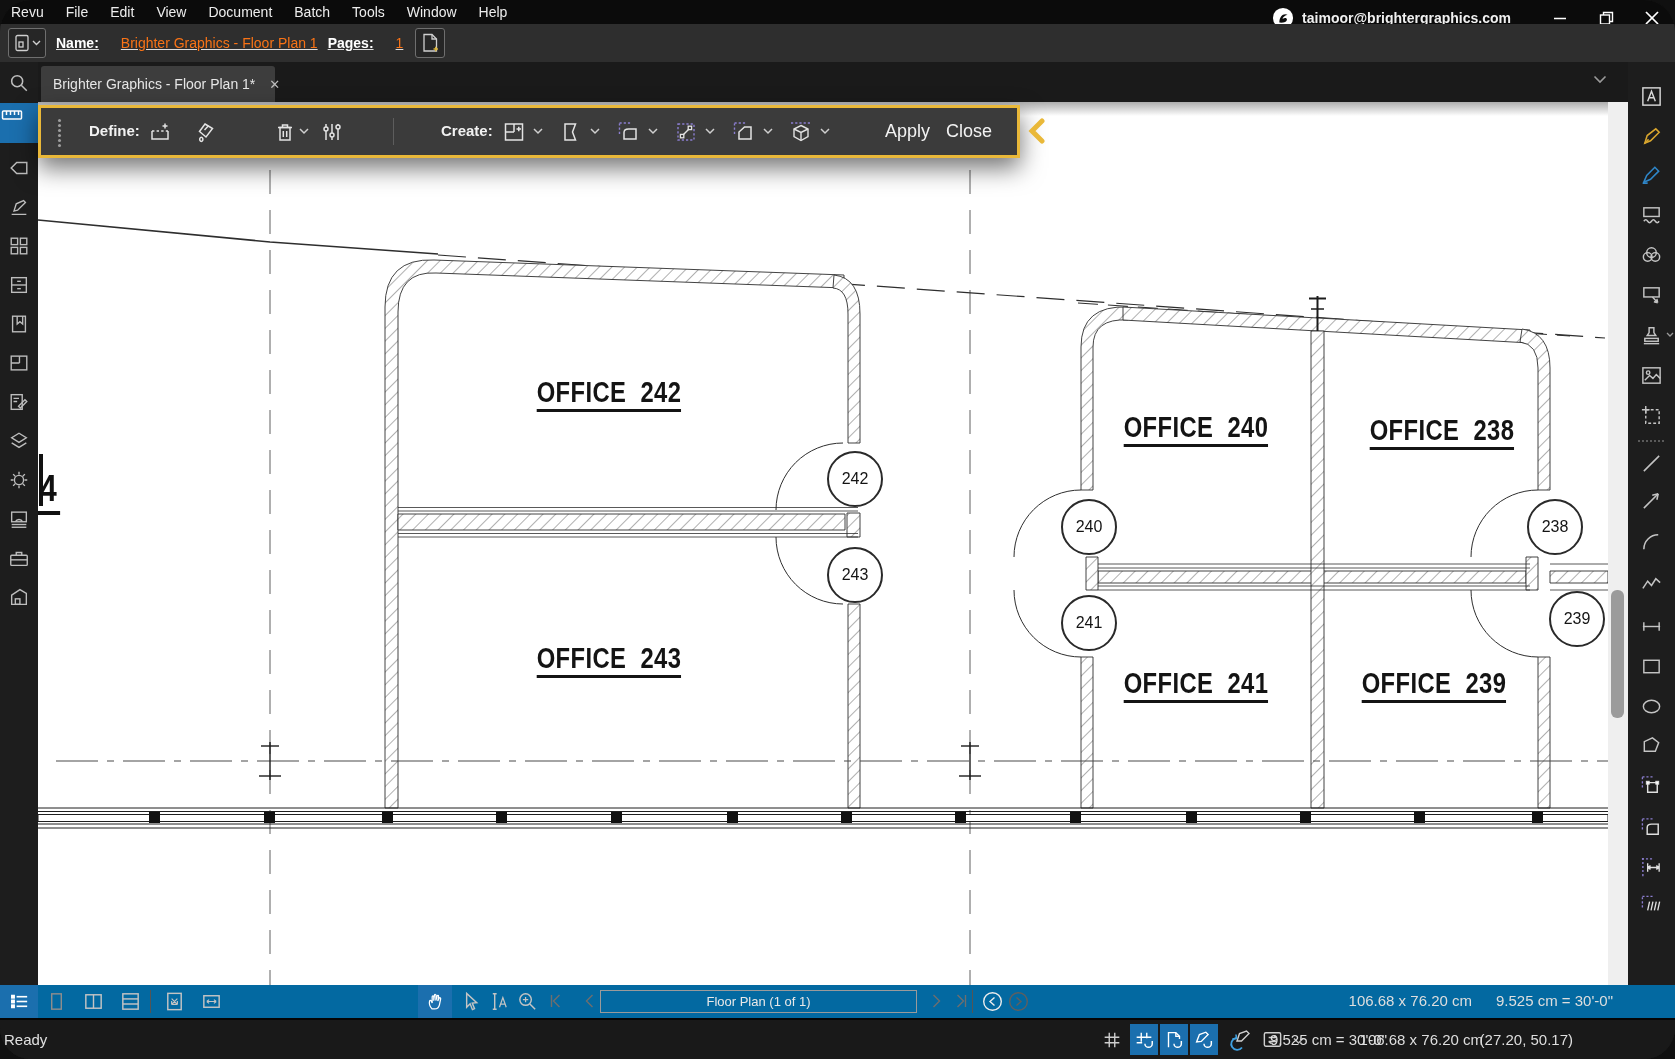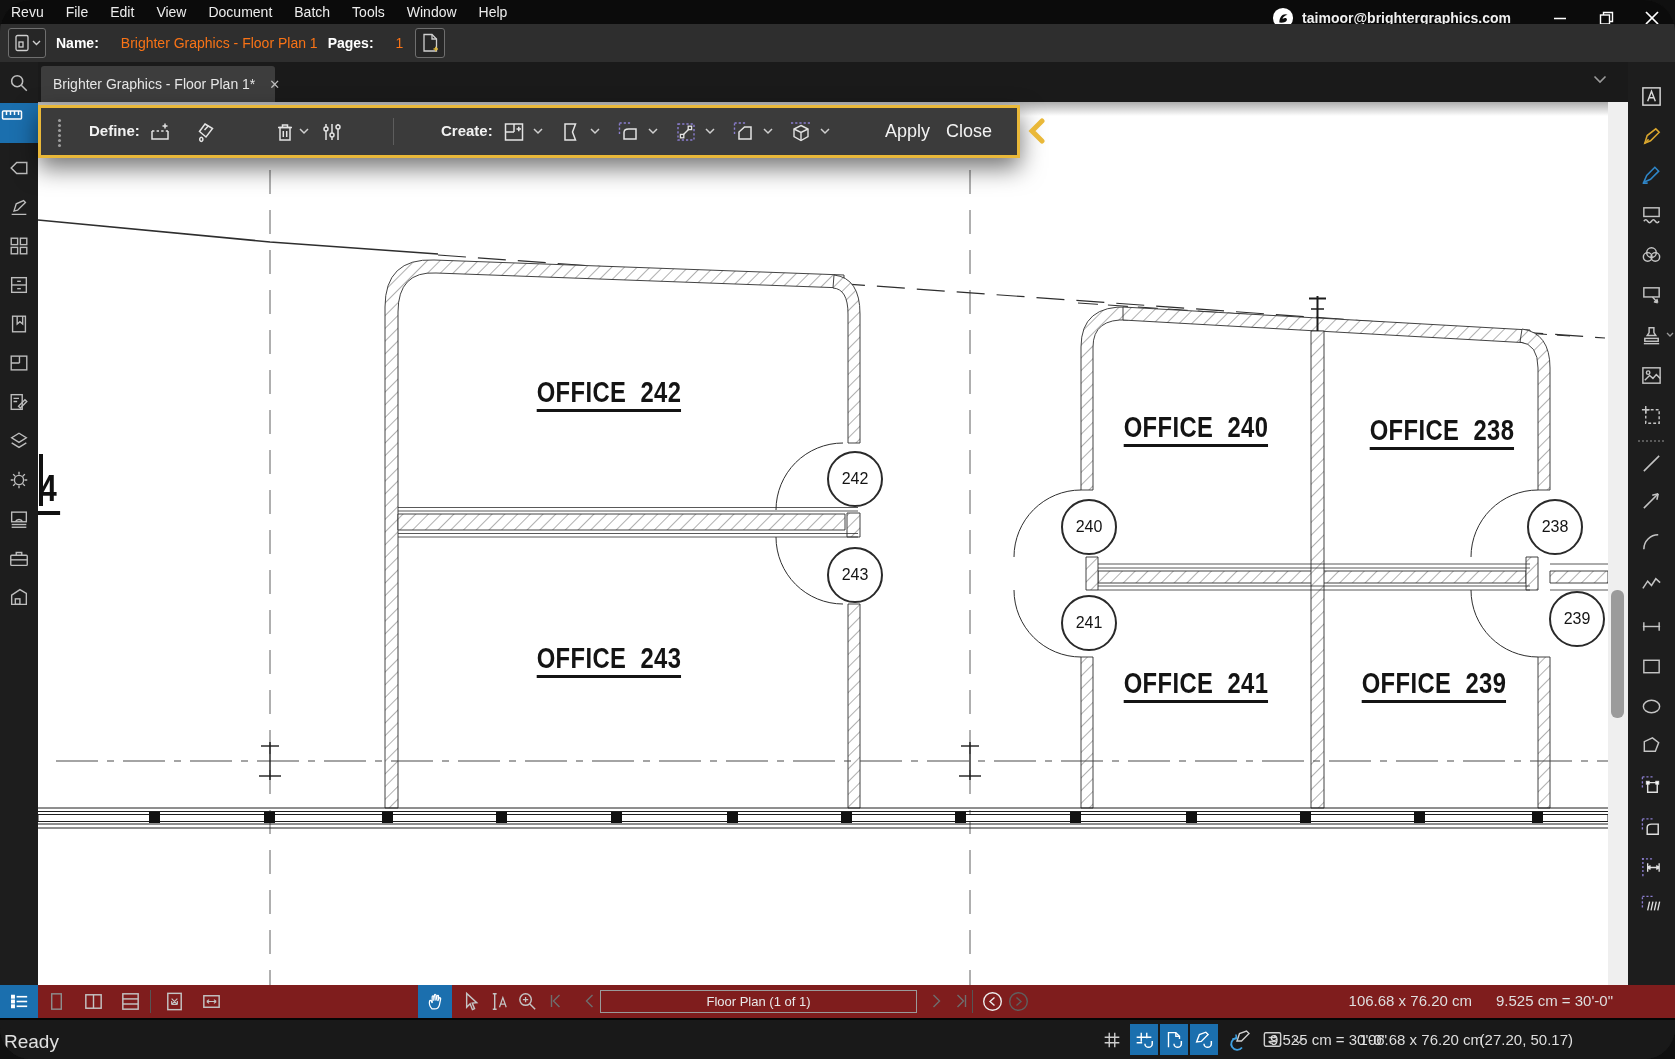--- a/index.html
+++ b/index.html
@@ -8,21 +8,21 @@
   
   .menubar{position:absolute;left:0;top:0;width:1675px;height:24px;background:#0b0b0b;
            display:flex;align-items:center;color:#ededed;font-size:14px;}
   .menu-item{padding:0 11px;cursor:default;}
   .win-cluster{position:absolute;right:0;top:0;height:36px;display:flex;align-items:center;}
   .logo{width:22px;height:22px;margin-right:8px;}
   .email{color:#f0f0f0;font-size:14px;font-weight:bold;margin-right:26px;}
   .winbtn{width:46px;height:24px;display:flex;align-items:center;justify-content:center;color:#fff;}
   
   .namebar{position:absolute;left:0;top:24px;width:1675px;height:38px;background:#2e2e2e;
-           display:flex;align-items:center;color:#dcdcdc;font-size:14px;}
+           display:flex;align-items:center;color:#dcdcdc;font-size:14px;text-decoration:underline;}
   .docbtn{margin-left:8px;width:36px;height:28px;border:1px solid #6f6f6f;border-radius:3px;
           display:flex;align-items:center;justify-content:center;gap:2px;background:#262626;}
   .nb-label{font-weight:bold;color:#fff;margin-left:10px;}
   .nb-val{margin-left:22px;color:#f97316;}
   .addbtn{margin-left:12px;width:28px;height:28px;border:1px solid #6f6f6f;border-radius:3px;
           display:flex;align-items:center;justify-content:center;background:#262626;}
   
   .tabbar{position:absolute;left:0;top:62px;width:1675px;height:40px;background:#1a1a1a;}
   .tab{position:absolute;left:41px;top:4px;width:234px;height:36px;background:#3d3d3d;
        border-radius:3px 3px 0 0;display:flex;align-items:center;color:#e6e6e6;font-size:14px;}
@@ -57,30 +57,30 @@
   .mtb *{box-sizing:border-box;}
   .mtb-label{position:absolute;top:14px;color:#f2f2f2;font-weight:bold;font-size:15px;}
   .mtb-btn{position:absolute;top:10px;width:30px;height:28px;display:flex;align-items:center;justify-content:center;}
   .mtb-chev{position:absolute;top:20px;}
   .mtb-div{position:absolute;top:10px;width:1px;height:27px;background:#5d5d5d;}
   .mtb-txtbtn{position:absolute;top:13px;color:#f2f2f2;font-size:18px;}
   .dots{position:absolute;left:17px;top:11px;width:3px;height:3px;border-radius:50%;background:#9e9e9e;
         box-shadow:0 5px #9e9e9e,0 10px #9e9e9e,0 15px #9e9e9e,0 20px #9e9e9e,0 25px #9e9e9e;}
   .collapse-arrow{position:absolute;left:1028px;top:118px;}
   
-  .bottombar{position:absolute;left:0;top:985px;width:1675px;height:33px;background:#7f1d1d;text-align:right;}
+  .bottombar{position:absolute;left:0;top:985px;width:1675px;height:33px;background:#0369a1;text-align:right;}
   .bb-block{position:absolute;top:0;height:33px;background:#1b6fae;display:flex;align-items:center;justify-content:center;}
   .bb-icon{position:absolute;top:5px;}
   .bb-div{position:absolute;top:5px;width:1px;height:23px;background:#555;}
   .pagebox{position:absolute;left:600px;top:5px;width:315px;height:21px;border:1px solid #9a9a9a;
            color:#e8e8e8;font-size:13px;display:flex;align-items:center;justify-content:center;}
   .bb-text{position:absolute;top:7px;color:#dedede;font-size:15px;}
   
   .statusbar{position:absolute;left:0;top:1018px;width:1675px;height:41px;background:#191919;border-top:2px solid #050505;}
-  .sb-ready{position:absolute;left:4px;top:11px;color:#e0e0e0;font-size:19px;}
+  .sb-ready{position:absolute;left:4px;top:11px;color:#e0e0e0;font-size:15px;}
   .sb-block{position:absolute;top:4px;width:28px;height:31px;display:flex;align-items:center;justify-content:center;}
   .sb-on{background:#1b6fae;}
   .sb-text{position:absolute;top:11px;color:#dedede;font-size:15px;}
   svg{display:block;}
 </style>
 </head>
 <body>
 
 <div class="root">
 

